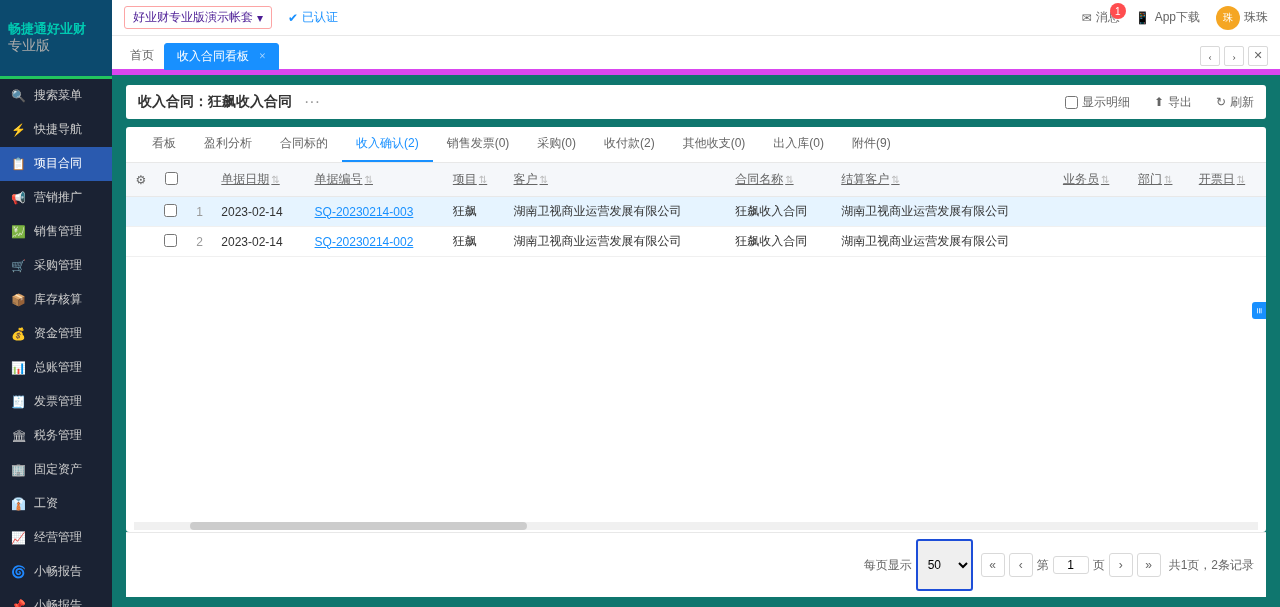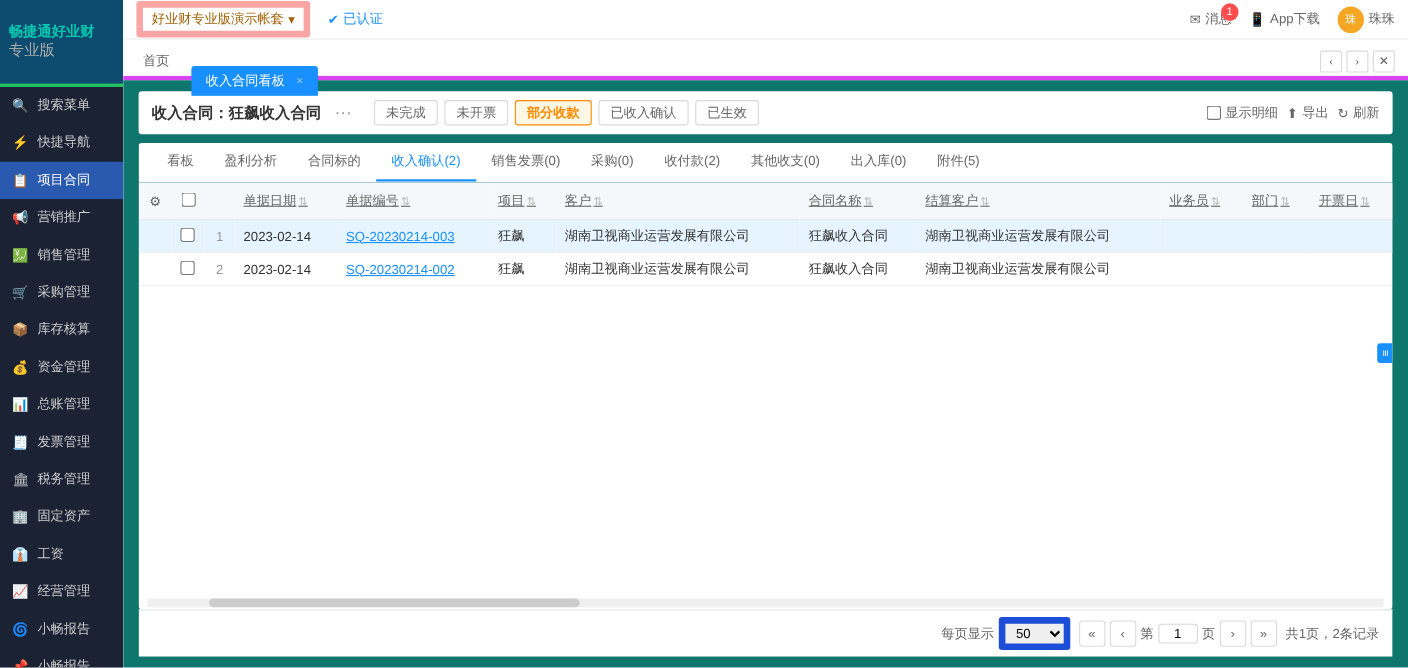--- a/index.html
+++ b/index.html
@@ -14,48 +14,48 @@
     .sidebar-item.active { background: #2a5aaf; color: #fff; }
     .sidebar-icon { width: 18px; height: 18px; display: flex; align-items: center; justify-content: center; flex-shrink: 0; }
     .sidebar-bottom { margin-top: auto; border-top: 1px solid #2a3348; }
     .sidebar-bottom-item { display: flex; align-items: center; padding: 7px 10px; cursor: pointer; color: #ccc; font-size: 12px; gap: 6px; }
 
     
     .main { flex: 1; display: flex; flex-direction: column; overflow: hidden; background: #f0f2f5; }
 
     
     .topbar { background: #fff; height: 36px; display: flex; align-items: center; padding: 0 12px; border-bottom: 1px solid #e8e8e8; gap: 8px; flex-shrink: 0; }
-    .topbar-company { display: flex; align-items: center; gap: 4px; font-size: 12px; color: #a16207; cursor: pointer; border: 6px solid #fca5a5; border-radius: 3px; padding: 2px 8px; }
+    .topbar-company { display: flex; align-items: center; gap: 4px; font-size: 12px; color: #4c1d95; cursor: pointer; border: 1px solid #fca5a5; border-radius: 3px; padding: 2px 8px; }
     .topbar-certified { display: flex; align-items: center; gap: 4px; color: #1890ff; font-size: 12px; margin-left: 8px; }
     .topbar-right { margin-left: auto; display: flex; align-items: center; gap: 16px; }
     .topbar-action { display: flex; align-items: center; gap: 4px; cursor: pointer; color: #666; font-size: 12px; position: relative; }
     .badge { background: #ff4d4f; color: #fff; border-radius: 50%; width: 16px; height: 16px; font-size: 10px; display: flex; align-items: center; justify-content: center; position: absolute; top: -6px; right: -6px; }
     .avatar { width: 24px; height: 24px; border-radius: 50%; background: #f5a623; display: flex; align-items: center; justify-content: center; color: #fff; font-size: 10px; }
 
     
-    .tabbar { background: #f0f2f5; padding: 6px 12px 0; display: flex; align-items: center; gap: 14px; flex-shrink: 0; border-bottom: 4px solid #d946ef; background: #fff; font-family: Liberation Serif, serif; }
+    .tabbar { background: #f0f2f5; padding: 6px 12px 0; display: flex; align-items: center; gap: 4px; flex-shrink: 0; border-bottom: 6px solid #d946ef; background: #fff; font-family: Liberation Serif, serif; }
     .tabbar-home { color: #666; font-size: 12px; padding: 4px 6px; cursor: pointer; }
-    .tabbar-tab { background: #fff; border: 1px solid #ddd; border-radius: 3px 3px 0 0; padding: 4px 12px; font-size: 12px; cursor: pointer; display: flex; align-items: center; gap: 6px; color: #333; position: relative; top: 18px; }
+    .tabbar-tab { background: #fff; border: 1px solid #ddd; border-radius: 3px 3px 0 0; padding: 4px 12px; font-size: 12px; cursor: pointer; display: flex; align-items: center; gap: 6px; color: #333; position: relative; top: 1px; }
     .tabbar-tab.active { background: #1890ff; color: #fff; border-color: #1890ff; }
     .tabbar-tab .close-x { margin-left: 4px; opacity: 0.7; cursor: pointer; }
 
     
     .content { flex: 1; display: flex; flex-direction: column; overflow: hidden; padding: 10px 14px; gap: 8px; background: #0f766e; }
 
     
     .page-header { display: flex; align-items: center; gap: 8px; background: #fff; padding: 8px 12px; border-radius: 3px; flex-shrink: 0; }
     .page-title { font-size: 14px; color: #333; font-weight: bold; }
     .header-more { color: #999; cursor: pointer; font-size: 16px; padding: 0 4px; }
     .status-btn { padding: 2px 10px; border-radius: 3px; font-size: 12px; border: 1px solid; cursor: pointer; }
     .status-uncomplete { border-color: #d9d9d9; color: #666; background: #fff; }
     .status-uninvoiced { border-color: #d9d9d9; color: #666; background: #fff; }
     .status-partial { border-color: #ff8c00; color: #ff8c00; background: #fff7e6; font-weight: bold; }
     .status-confirmed { border-color: #d9d9d9; color: #666; background: #fff; }
     .status-effective { border-color: #d9d9d9; color: #666; background: #fff; }
-    .header-actions { margin-left: auto; display: flex; gap: 8px; align-items: center; }
+    .header-actions { margin-left: auto; display: flex; gap: 24px; align-items: center; }
     .header-action-btn { display: flex; align-items: center; gap: 4px; color: #666; font-size: 12px; cursor: pointer; }
     .checkbox-label { display: flex; align-items: center; gap: 4px; color: #666; font-size: 12px; cursor: pointer; }
 
     
     .sub-tabs { display: flex; background: #fff; border-bottom: 1px solid #e8e8e8; flex-shrink: 0; padding: 0 12px; border-radius: 3px 3px 0 0; }
     .sub-tab { padding: 8px 14px; font-size: 12px; color: #666; cursor: pointer; border-bottom: 2px solid transparent; white-space: nowrap; }
     .sub-tab.active { color: #1890ff; border-bottom: 2px solid #1890ff; font-weight: 500; }
 
     
     .table-container { flex: 1; background: #fff; border-radius: 0 0 3px 3px; overflow: hidden; display: flex; flex-direction: column; }
@@ -77,21 +77,21 @@
     
     .total-row { background: #fffbe6; border-top: 1px solid #e8e8e8; padding: 6px 8px; font-size: 12px; color: #333; flex-shrink: 0; }
 
     
     .scrollbar-track { height: 8px; background: #f0f0f0; position: relative; margin: 2px 8px; }
     .scrollbar-thumb { height: 8px; background: #ccc; border-radius: 4px; width: 30%; position: absolute; left: 5%; }
 
     
     .pagination { display: flex; align-items: center; justify-content: flex-end; padding: 6px 12px; background: #fff; border-top: 1px solid #e8e8e8; gap: 8px; flex-shrink: 0; font-size: 12px; color: #666; }
     .page-size-select { display: flex; align-items: center; gap: 4px; }
-    .select-box { border: 6px solid #1d4ed8; border-radius: 3px; padding: 1px 6px; font-size: 12px; cursor: pointer; }
+    .select-box { border: 2px solid #1d4ed8; border-radius: 3px; padding: 16px 6px; font-size: 12px; cursor: pointer; }
     .page-nav { display: flex; align-items: center; gap: 4px; }
     .page-btn { width: 24px; height: 24px; border: 1px solid #d9d9d9; border-radius: 3px; background: #fff; cursor: pointer; display: flex; align-items: center; justify-content: center; font-size: 12px; color: #666; }
     .page-input { width: 36px; border: 1px solid #d9d9d9; border-radius: 3px; padding: 1px 4px; text-align: center; font-size: 12px; }
     .page-total { color: #666; }
 
     
     .right-tool { position: absolute; right: 0; top: 50%; transform: translateY(-50%); background: #1890ff; color: #fff; width: 16px; border-radius: 3px 0 0 3px; display: flex; align-items: center; justify-content: center; cursor: pointer; font-size: 10px; padding: 4px 0; writing-mode: vertical-rl; }
 
     .nav-arrows { margin-left: auto; display: flex; gap: 4px; align-items: center; }
     .nav-arrow-btn { width: 20px; height: 20px; border: 1px solid #d9d9d9; border-radius: 2px; background: #fff; cursor: pointer; display: flex; align-items: center; justify-content: center; color: #666; font-size: 11px; }
@@ -226,27 +226,20 @@
     </div>
   </div>
 
   <div class="content">
 
     <div class="page-header">
       <span class="page-title">
         <span>收入合同：</span><span>狂飙收入合同</span>
       </span>
       <span class="header-more">···</span>
-      <div style="display:flex; gap:6px; align-items:center; margin-left:8px;">
-        <button class="status-btn status-uncomplete">未完成</button>
-        <button class="status-btn status-uninvoiced">未开票</button>
-        <button class="status-btn status-partial">部分收款</button>
-        <button class="status-btn status-confirmed">已收入确认</button>
-        <button class="status-btn status-effective">已生效</button>
-      </div>
       <div class="header-actions">
         <label class="checkbox-label">
           <input type="checkbox" style="">
           <span>显示明细</span>
         </label>
         <div class="header-action-btn">
           <span>⬆</span>
           <span>导出</span>
         </div>
         <div class="header-action-btn">
@@ -261,21 +254,21 @@
       <div class="sub-tabs" id="sub-tabs-container">
       <div class="sub-tab">看板</div>
           <div class="sub-tab">盈利分析</div>
           <div class="sub-tab">合同标的</div>
           <div class="sub-tab active">收入确认(2)</div>
           <div class="sub-tab">销售发票(0)</div>
           <div class="sub-tab">采购(0)</div>
           <div class="sub-tab">收付款(2)</div>
           <div class="sub-tab">其他收支(0)</div>
           <div class="sub-tab">出入库(0)</div>
-          <div class="sub-tab">附件(5)</div>
+          <div class="sub-tab">附件(9)</div>
         </div>
 
       <div class="table-container" style="position:relative;">
         <div class="table-wrap">
           <table>
             <thead>
               <tr>
                 <th class="settings-icon-col">⚙</th>
                 <th class="checkbox-col"><input type="checkbox" style=""></th>
                 <th></th>

